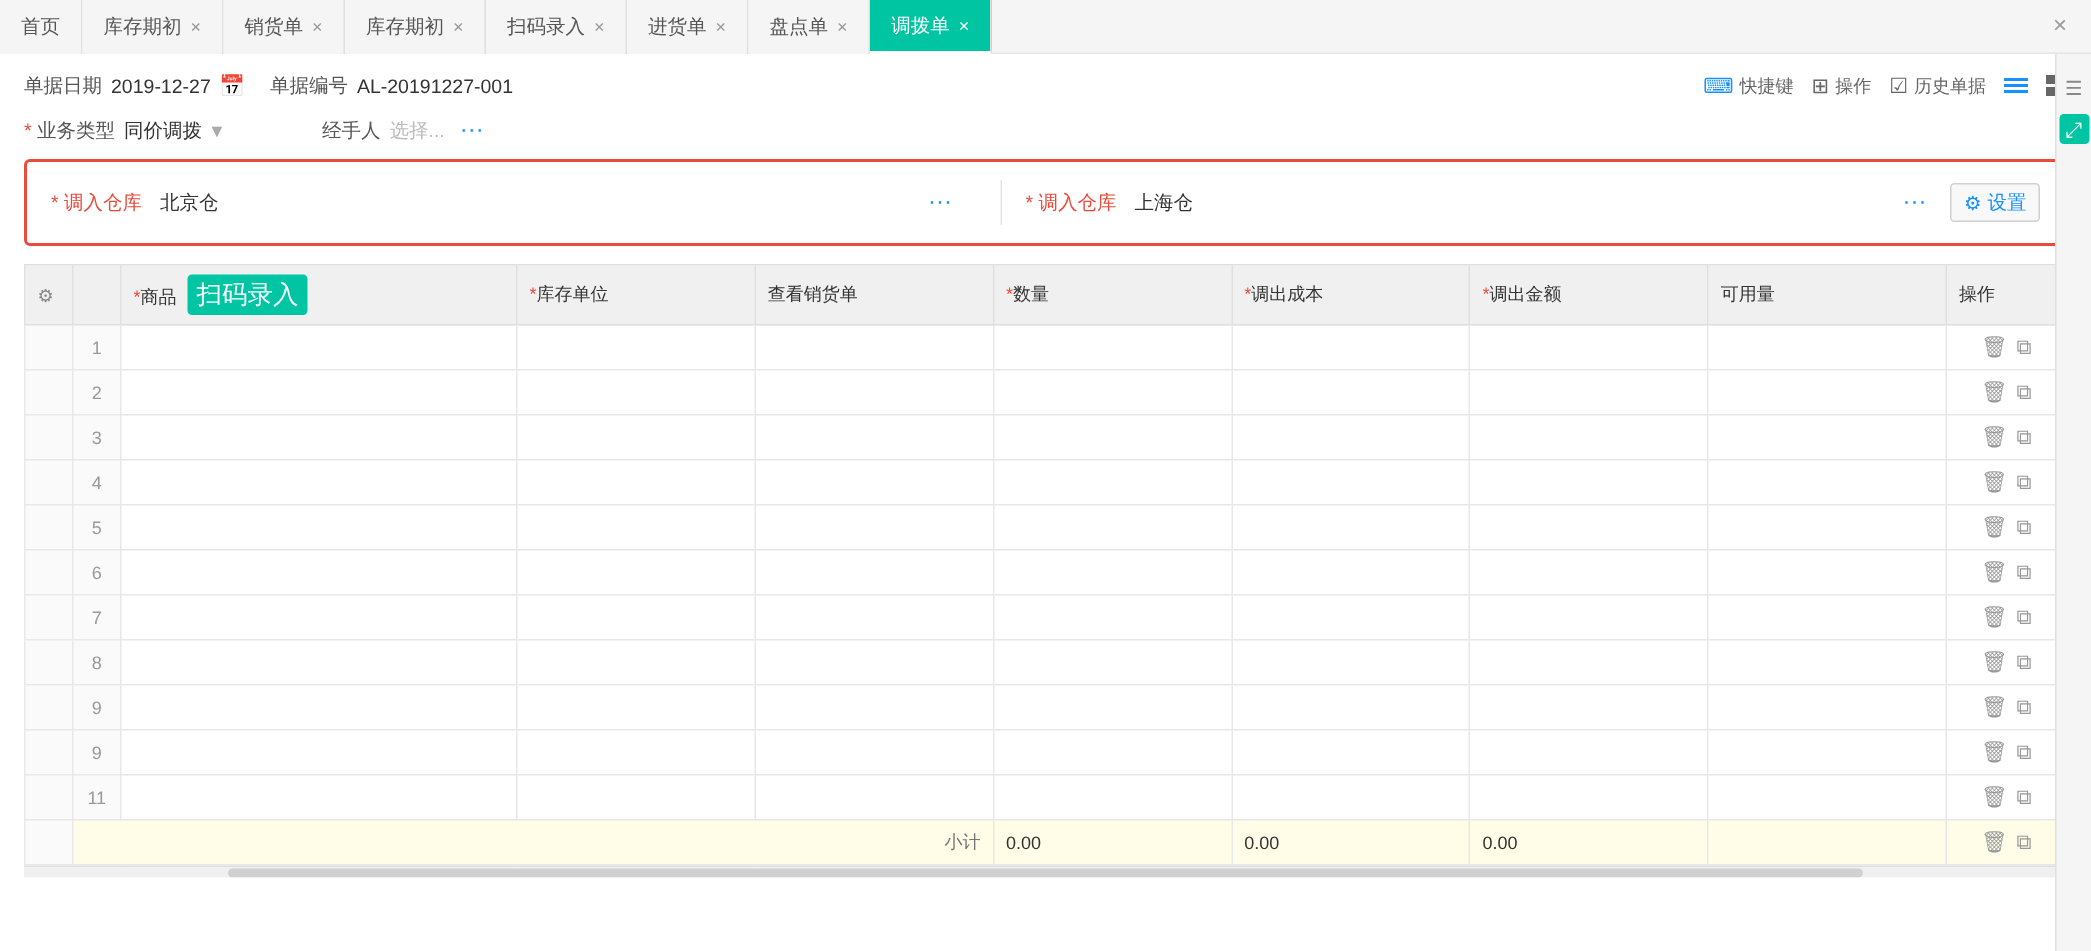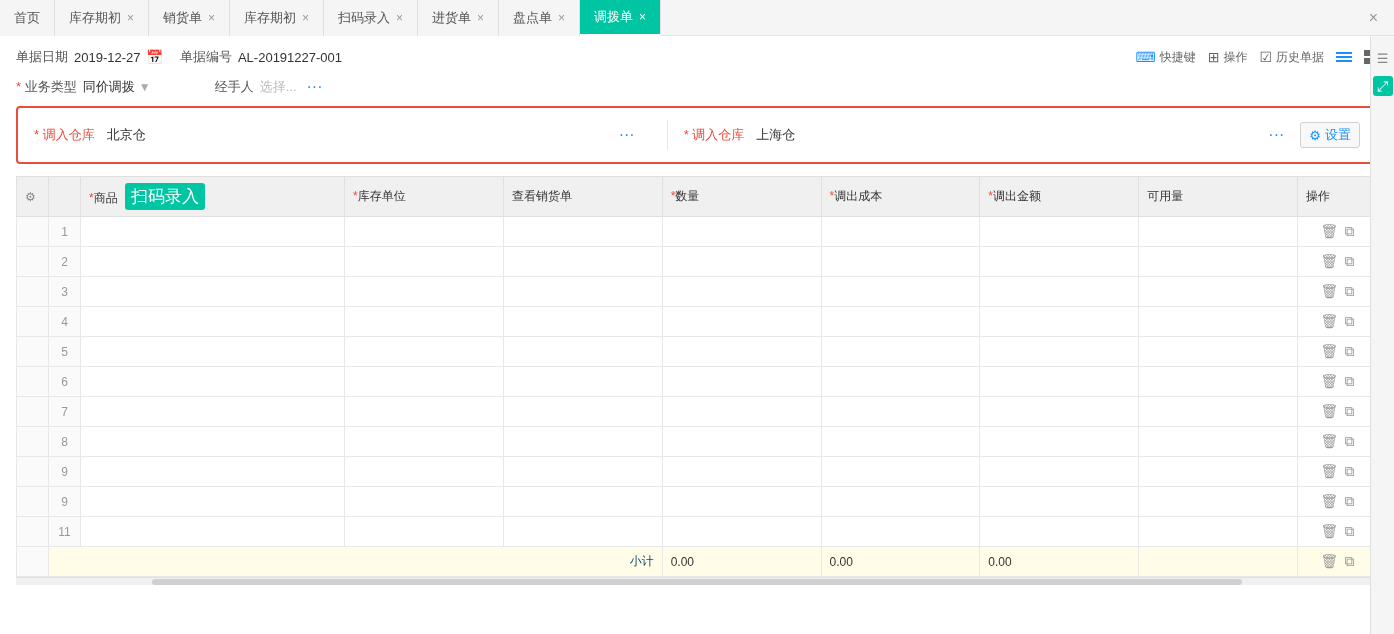--- a/index.html
+++ b/index.html
@@ -661,21 +661,21 @@
       <td style="min-width:80px;"></td>
       <td class="action-col">
         <div class="action-icons">
           <span class="act-icon" title="删除">🗑</span>
           <span class="act-icon" title="复制">⧉</span>
         </div>
       </td>
     </tr>
           <tr>
     <td style="background:#fafafa;"></td>
-    <td class="row-num" colspan="4" style="color:#0c4a6e;background:#fffde7;text-align:right;padding-right:8px;">小计</td>
+    <td class="row-num" colspan="4" style="color:#737373;background:#fffde7;text-align:right;padding-right:8px;">小计</td>
     <td style="background:#fffde7;color:#333;">0.00</td>
     <td style="background:#fffde7;color:#333;">0.00</td>
     <td style="background:#fffde7;color:#333;">0.00</td>
     <td style="background:#fffde7;"></td>
     <td class="action-col" style="background:#fffde7;">
       <div class="action-icons">
         <span class="act-icon">🗑</span>
         <span class="act-icon">⧉</span>
       </div>
     </td>

